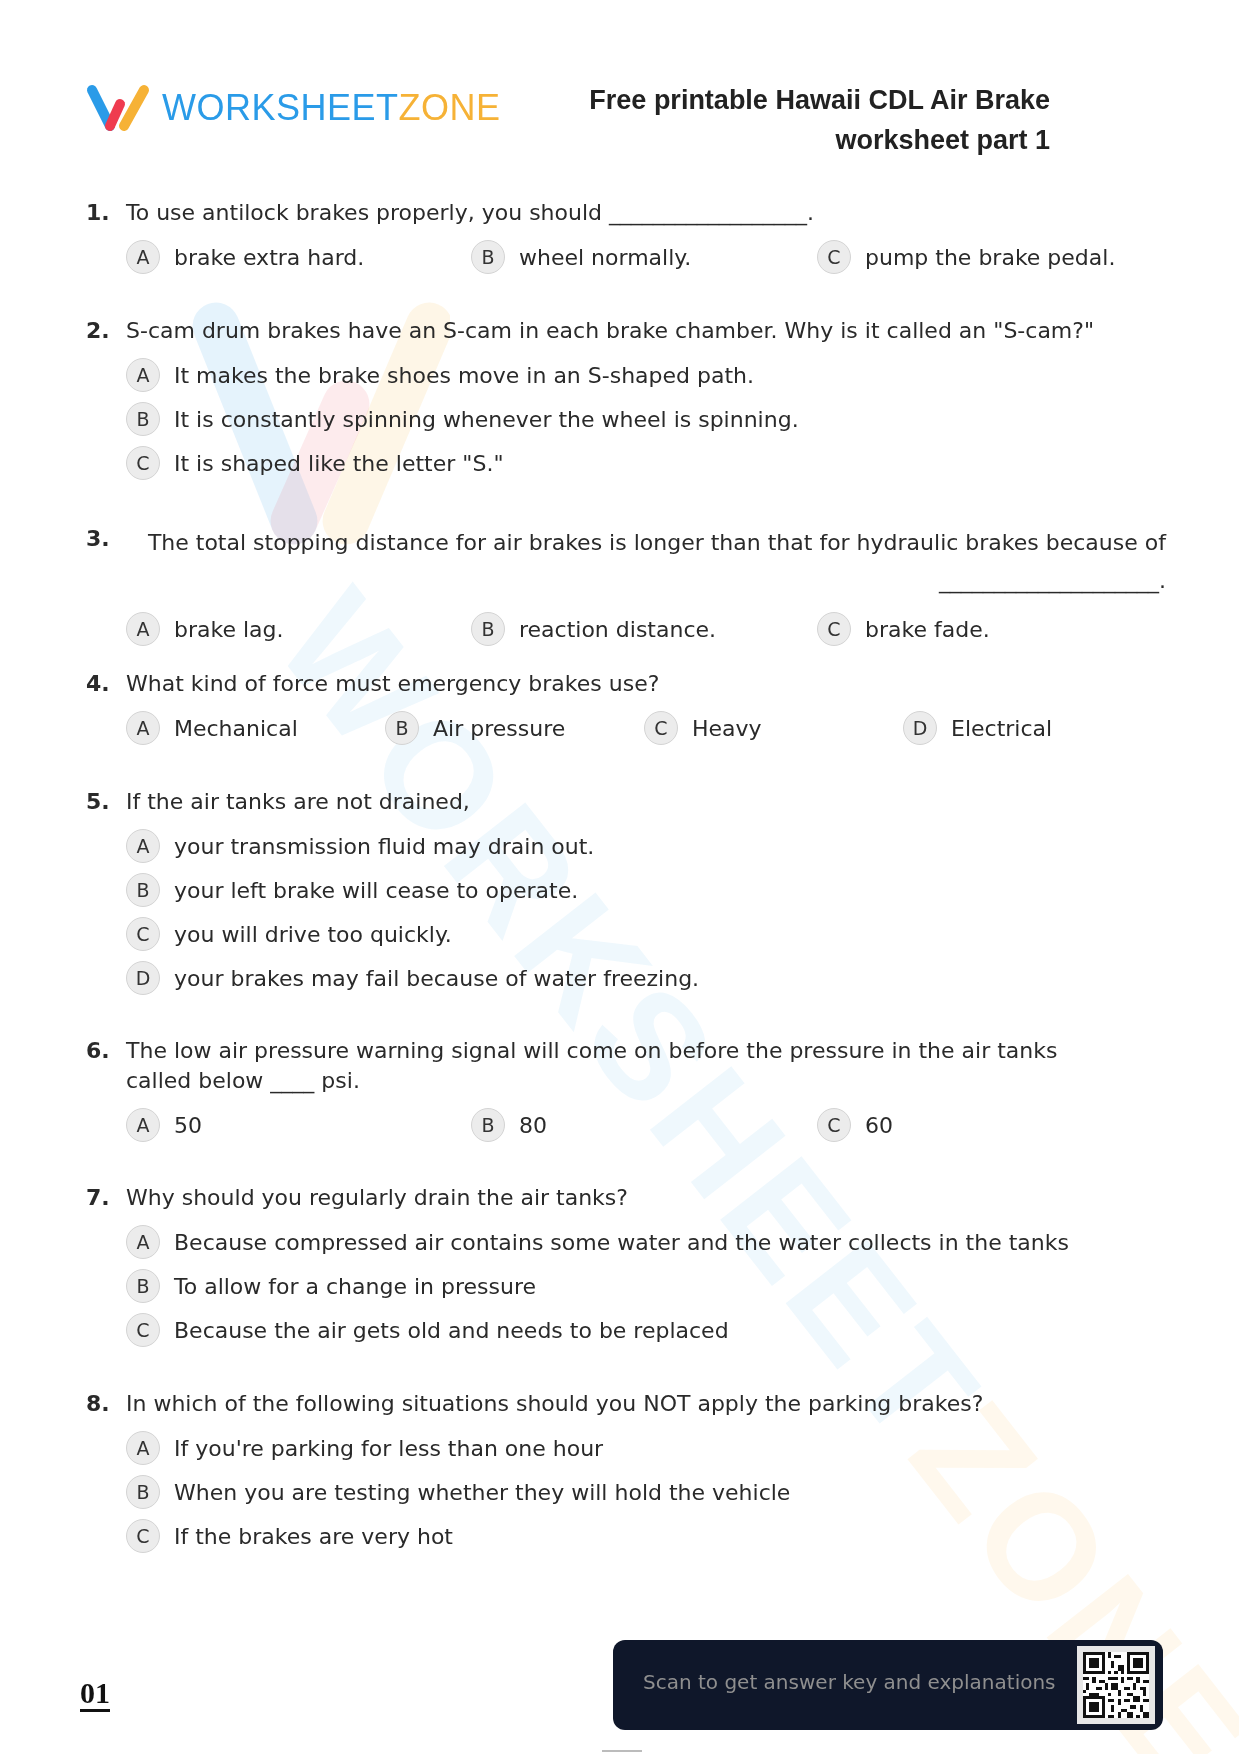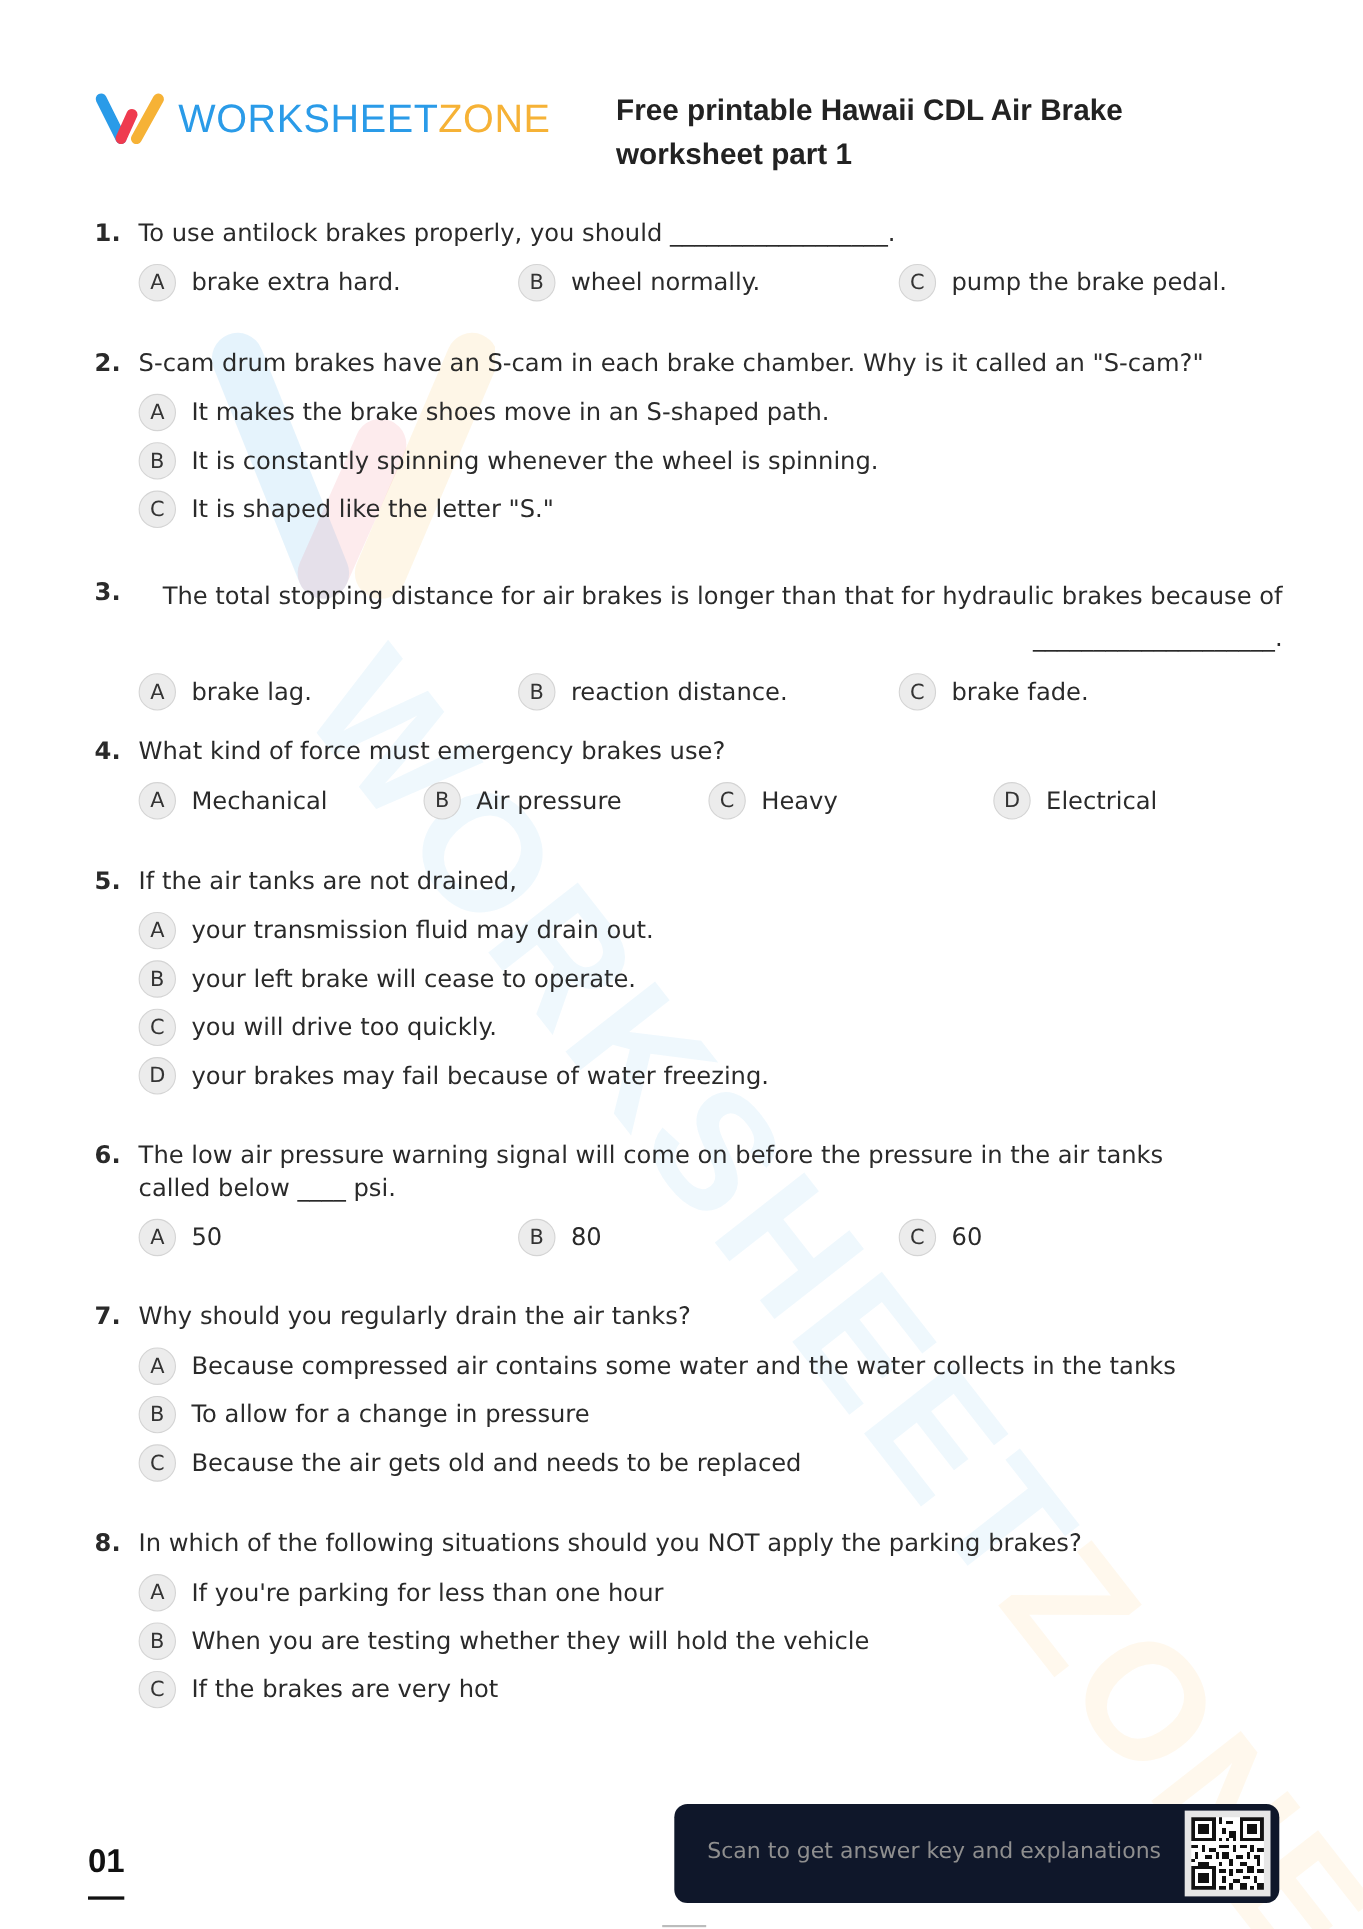--- a/index.html
+++ b/index.html
@@ -11,37 +11,37 @@
              white-space: nowrap; }
   .wm-text .b { color: rgba(30,150,230,0.07); }
   .wm-text .o { color: rgba(250,170,30,0.08); }
   .wm-logo { position: absolute; left: 190px; top: 300px; width: 260px; height: 260px; }
   .header { position: absolute; left: 0; top: 0; width: 1239px; height: 170px; z-index: 1; }
   .logo { position: absolute; left: 84px; top: 82px; display: flex; align-items: center; }
   .logo svg { width: 68px; height: 52px; }
   .logo-text { margin-left: 10px; font-family: "Liberation Sans", sans-serif; font-size: 36px; letter-spacing: 0.5px; font-weight: 400; }
   .logo-text .w { color: #2a9be8; }
   .logo-text .z { color: #f6b236; }
-  .title { position: absolute; left: 560px; top: 80px; width: 490px; text-align: left;
+  .title { position: absolute; left: 560px; top: 80px; width: 490px; text-align: right;
            font-family: "Liberation Sans", sans-serif; font-weight: 700; font-size: 27px; line-height: 40px; color: #222; }
   .questions { position: absolute; left: 0; top: 0; width: 1239px; z-index: 1; }
   .q { position: absolute; left: 86px; width: 1080px; }
   .q-head { display: flex; font-size: 22px; line-height: 30px; }
   .q-num { width: 40px; font-weight: 700; flex: 0 0 40px; }
   .q-text { flex: 1; }
   .opts { margin-left: 40px; }
   .opts.row { display: flex; margin-top: 14px; }
   .opts.col .opt { margin-top: 14px; }
   .opt { display: flex; align-items: center; height: 30px; font-size: 22px; }
   .bubble { width: 34px; height: 34px; border-radius: 50%; background: #ececec; border: 1px solid #d4d4d4;
             box-sizing: border-box; display: flex; align-items: center; justify-content: center;
             font-size: 19px; color: #333; flex: 0 0 34px; margin-right: 14px; }
   .opt-text { white-space: nowrap; }
-  .footer-num { position: absolute; left: 80px; top: 1678px; font-family: Liberation Sans, sans-serif; font-weight: 700;
-                font-size: 30px; color: #111; border-bottom: 3px solid #111; line-height: 30px; padding-bottom: 16px; z-index: 1; }
+  .footer-num { position: absolute; left: 80px; top: 1678px; font-family: Liberation Serif, serif; font-weight: 700;
+                font-size: 30px; color: #111; border-bottom: 3px solid #111; line-height: 30px; padding-bottom: 1px; z-index: 1; }
   .scan-box { position: absolute; left: 613px; top: 1640px; width: 550px; height: 90px; background: #0f172a; border-radius: 12px; z-index: 1; }
   .scan-text { position: absolute; left: 30px; top: 30px; font-size: 20px; color: #8f8f8f; white-space: nowrap; }
   .qr { position: absolute; right: 8px; top: 6px; width: 78px; height: 78px; background: #e6e6e6; display: flex; align-items: center; justify-content: center; }
   .page-dash { position: absolute; left: 602px; top: 1750px; width: 40px; height: 2px; background: #bcbcbc; }
 </style>
 </head>
 <body>
 
 <div class="watermark" style="left:0;top:0;width:1239px;height:1754px;">
   <svg class="wm-logo" viewBox="0 0 100 100">

